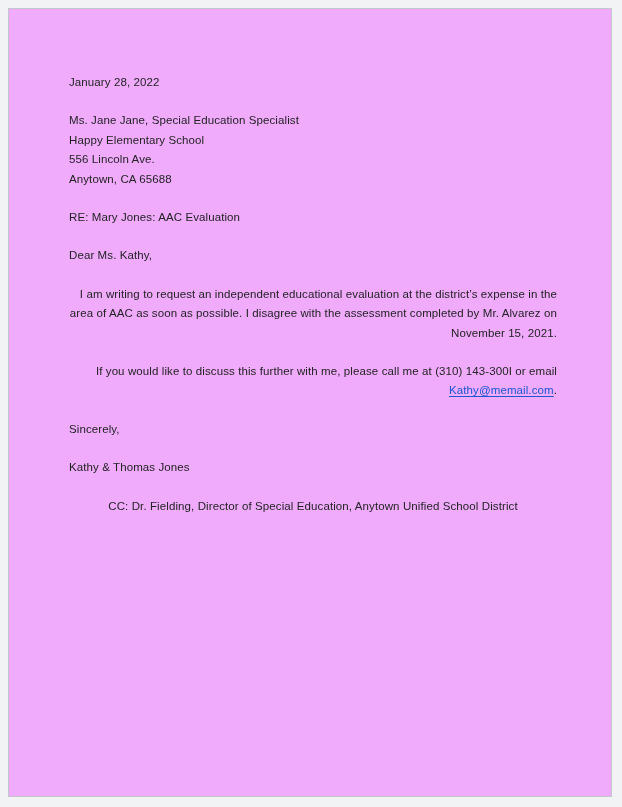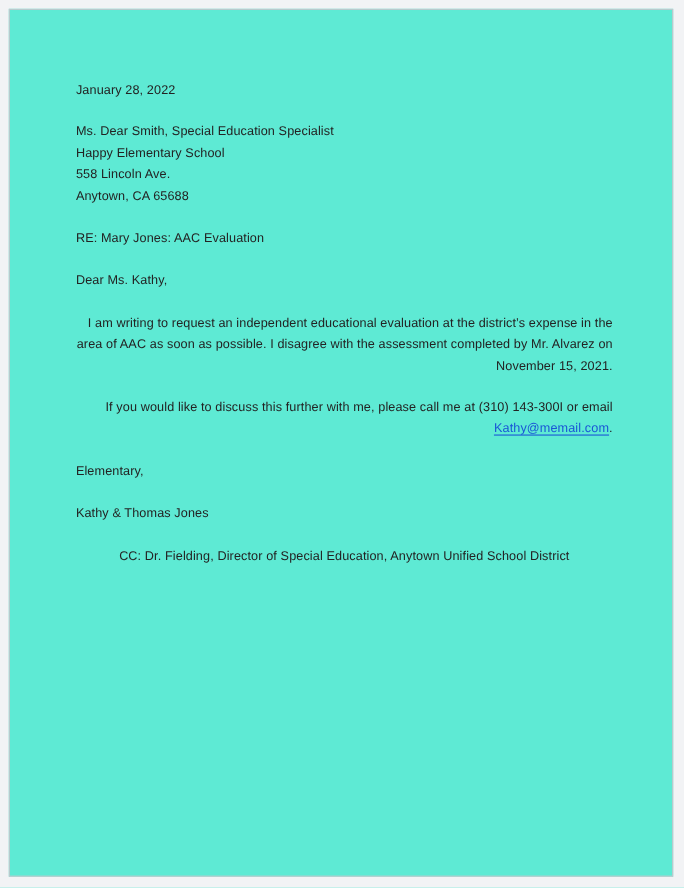--- a/index.html
+++ b/index.html
@@ -13,21 +13,21 @@
     font-family: "Liberation Sans", sans-serif;
     overflow: hidden;
   }
 
   .page {
     position: absolute;
     left: 8px;
     top: 8px;
     width: 604px;
     height: 789px;
-    background: #5eead4;
+    background: #f0abfc;
     border: 1px solid #c3c7cc;
     box-sizing: border-box;
     overflow: hidden;
   }
 
   .letter {
     position: absolute;
     left: 60px;
     top: 64px;
     width: 488px;
@@ -66,44 +66,44 @@
 <body>
 
 <div class="page">
   <div class="letter">
 
     <div class="block">
       <span class="line">January 28, 2022</span>
     </div>
 
     <div class="block">
-      <span class="line">Ms. Dear Smith, Special Education Specialist</span>
+      <span class="line">Ms. Jane Jane, Special Education Specialist</span>
       <span class="line">Happy Elementary School</span>
-      <span class="line">558 Lincoln Ave.</span>
+      <span class="line">556 Lincoln Ave.</span>
       <span class="line">Anytown, CA 65688</span>
     </div>
 
     <div class="block">
       <span class="line">RE: Mary Jones: AAC Evaluation</span>
     </div>
 
     <div class="block">
       <span class="line">Dear Ms. Kathy,</span>
     </div>
 
     <div class="block">
       <p class="para">I am writing to request an independent educational evaluation at the district’s expense in the area of AAC as soon as possible. I disagree with the assessment completed by Mr. Alvarez on November 15, 2021.</p>
     </div>
 
     <div class="block">
       <p class="para"><span>If you would like to discuss this further with me, please call me at (310) 143-300I or email </span><a class="maillink" href="#">Kathy@memail.com</a><span>.</span></p>
     </div>
 
     <div class="block">
-      <span class="line">Elementary,</span>
+      <span class="line">Sincerely,</span>
     </div>
 
     <div class="block">
       <span class="line">Kathy &amp; Thomas Jones</span>
     </div>
 
     <div class="block">
       <span class="line">CC: Dr. Fielding, Director of Special Education, Anytown Unified School District</span>
     </div>
 

